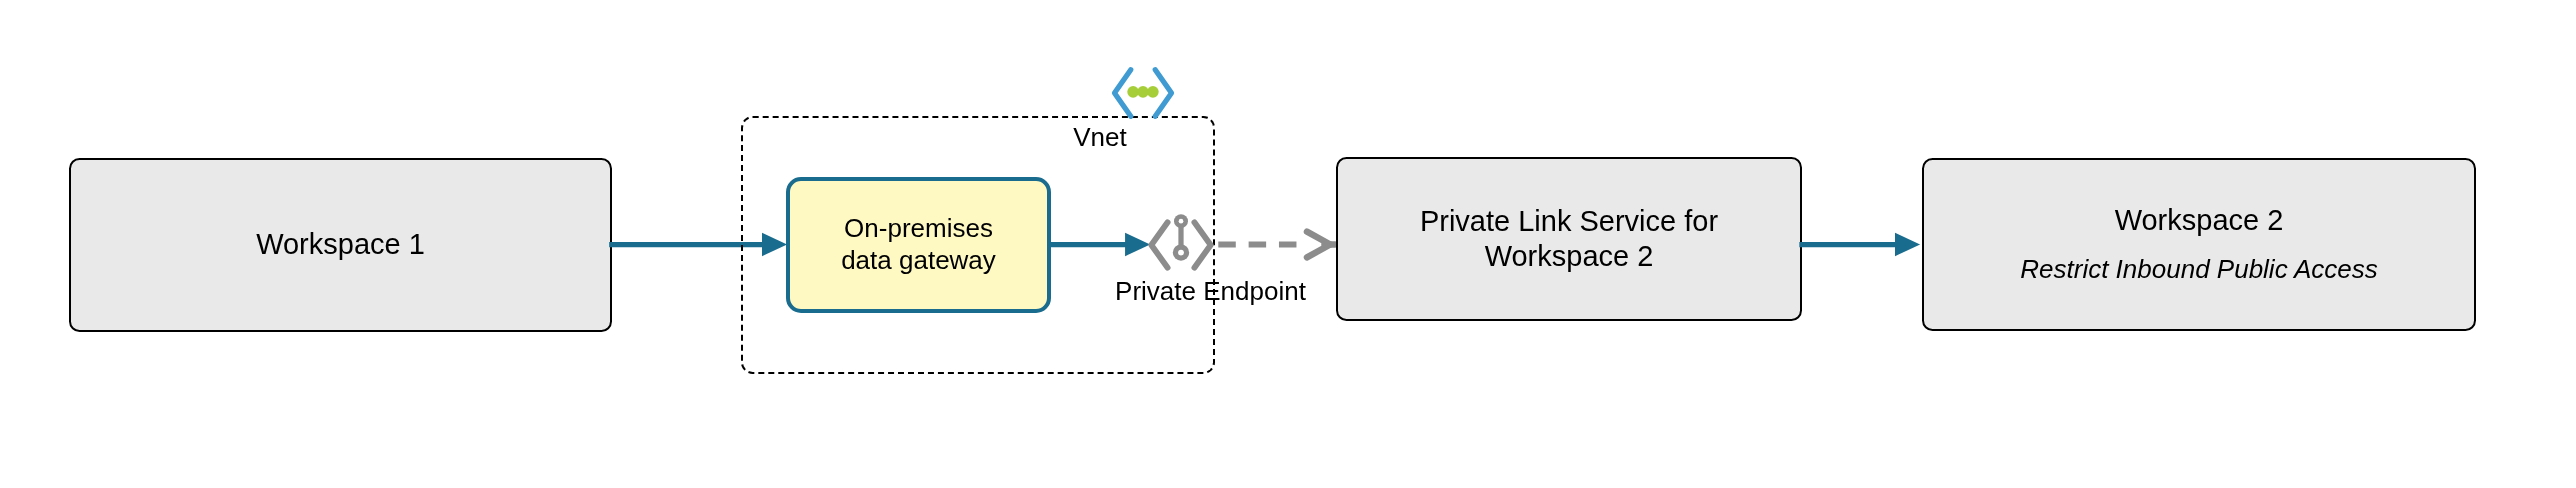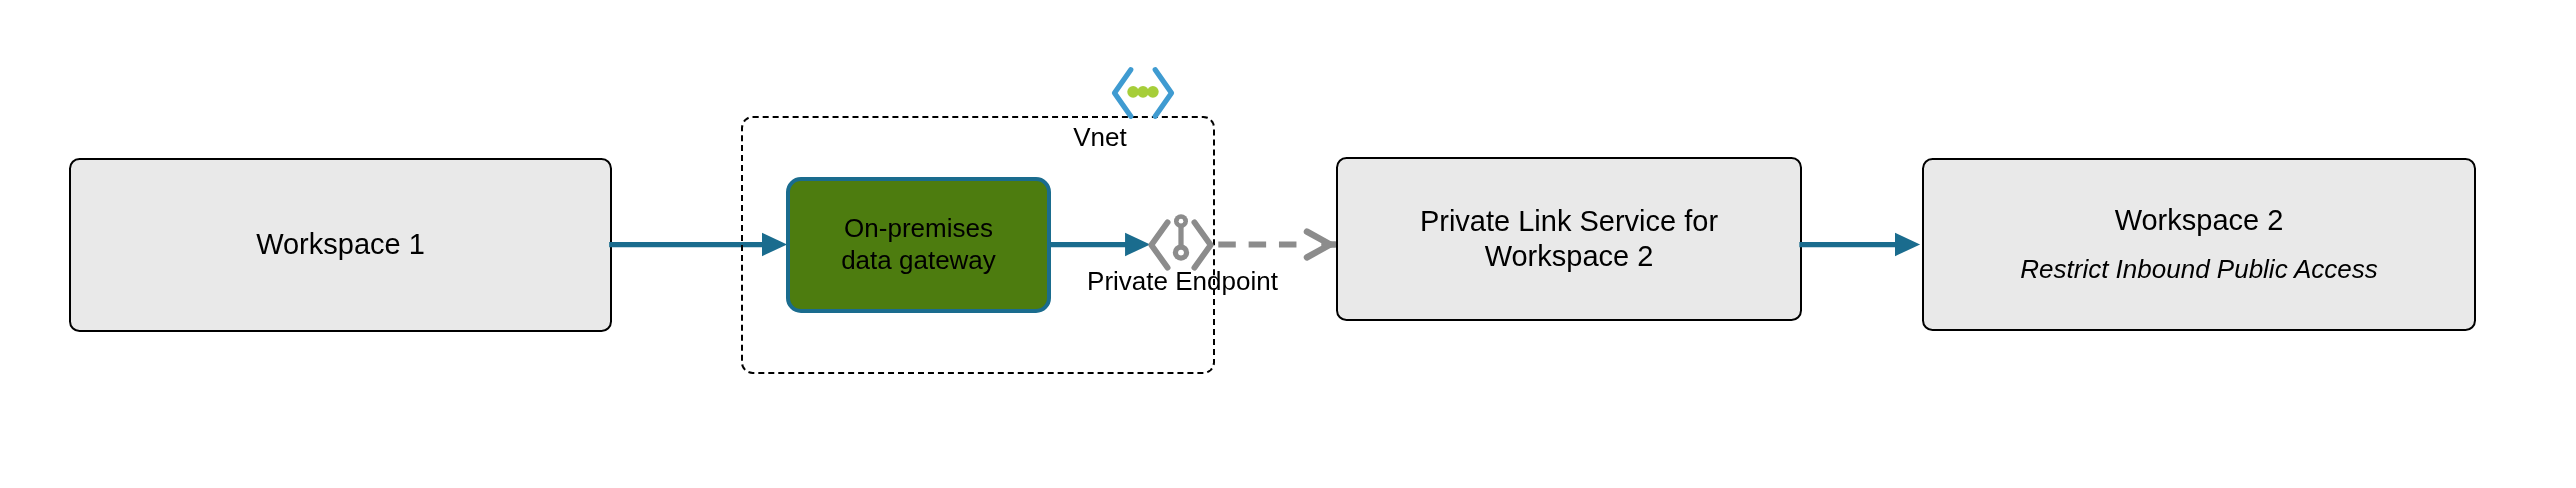--- a/index.html
+++ b/index.html
@@ -28,21 +28,21 @@
     justify-content: center;
     text-align: center;
     line-height: 1.22;
   }
   .node-grey {
     background: #E9E9E9;
     border: 2.9px solid #000000;
     border-radius: 10.5px;
   }
   .node-teal {
-    background: #4d7c0f;
+    background: #fef9c3;
     border: 4.1px solid #1A6C8E;
     border-radius: 15px;
     justify-content: center;
   }
   .node-title {
     color: #000000;
     font-size: 29px;
     font-weight: 400;
     white-space: nowrap;
   }
@@ -132,21 +132,21 @@
       <polyline points="42,16 14,55 42,94" fill="none" stroke="#8C8C8C" stroke-width="10" stroke-linecap="round" stroke-linejoin="round"></polyline>
       <polyline points="88,16 116,55 88,94" fill="none" stroke="#8C8C8C" stroke-width="10" stroke-linecap="round" stroke-linejoin="round"></polyline>
       <line x1="65" y1="18" x2="65" y2="64" stroke="#8C8C8C" stroke-width="9"></line>
       <circle cx="65" cy="14" r="12" fill="#8C8C8C"></circle>
       <circle cx="65" cy="14" r="4" fill="#FFFFFF"></circle>
       <circle cx="65" cy="68" r="14" fill="#8C8C8C"></circle>
       <circle cx="65" cy="68" r="5" fill="#FFFFFF"></circle>
     </svg>
   </div>
 
-  <div class="float-label" style="left:1048px; top:266px; width:269px;">Private Endpoint</div>
+  <div class="float-label" style="left:1048px; top:276px; width:269px;padding-left:28px;">Private Endpoint</div>
 
   <svg class="conn" style="left:1218px; top:227px; width:126px; height:35px;" viewBox="0 0 215 60" width="126" height="35">
     <line x1="0" y1="30" x2="148" y2="30" stroke="#8C8C8C" stroke-width="10" stroke-dasharray="30 22"></line>
     <polyline points="152,8 192,30 152,52" fill="none" stroke="#8C8C8C" stroke-width="11" stroke-linecap="round" stroke-linejoin="round"></polyline>
     <line x1="182" y1="30" x2="200" y2="30" stroke="#8C8C8C" stroke-width="11" stroke-linecap="round"></line>
   </svg>
 
   <div class="node node-grey" style="left:1336px; top:157px; width:466px; height:164px; padding:0 28px;">
     <div class="node-title wrap">Private Link Service for Workspace 2</div>
   </div>

